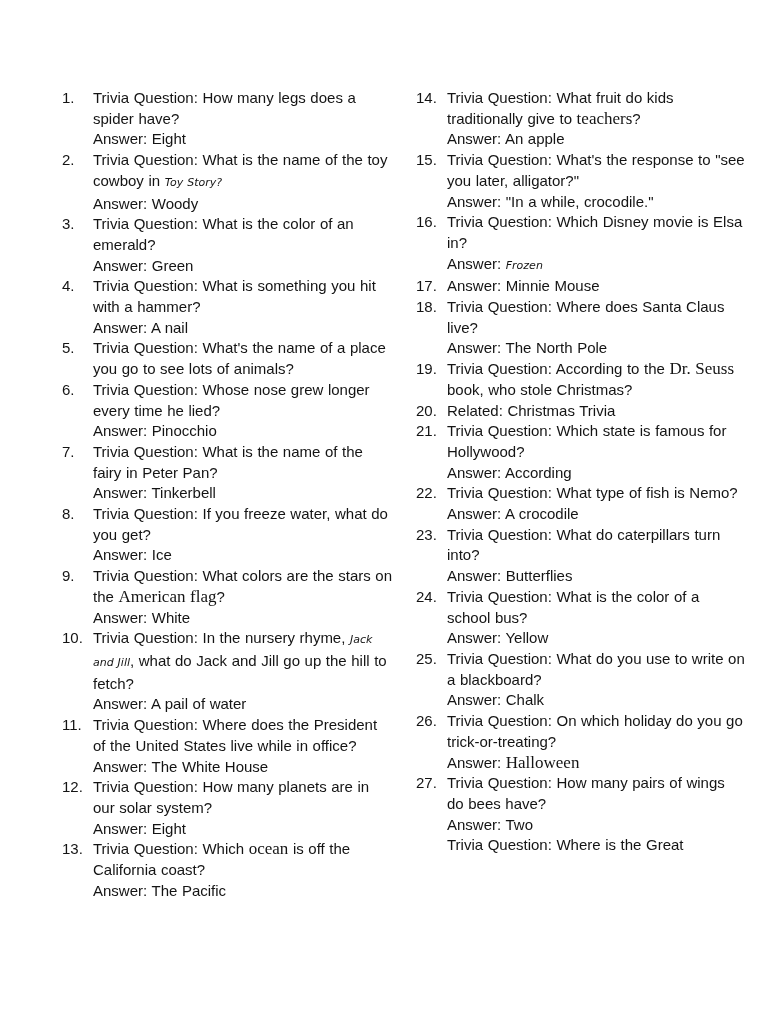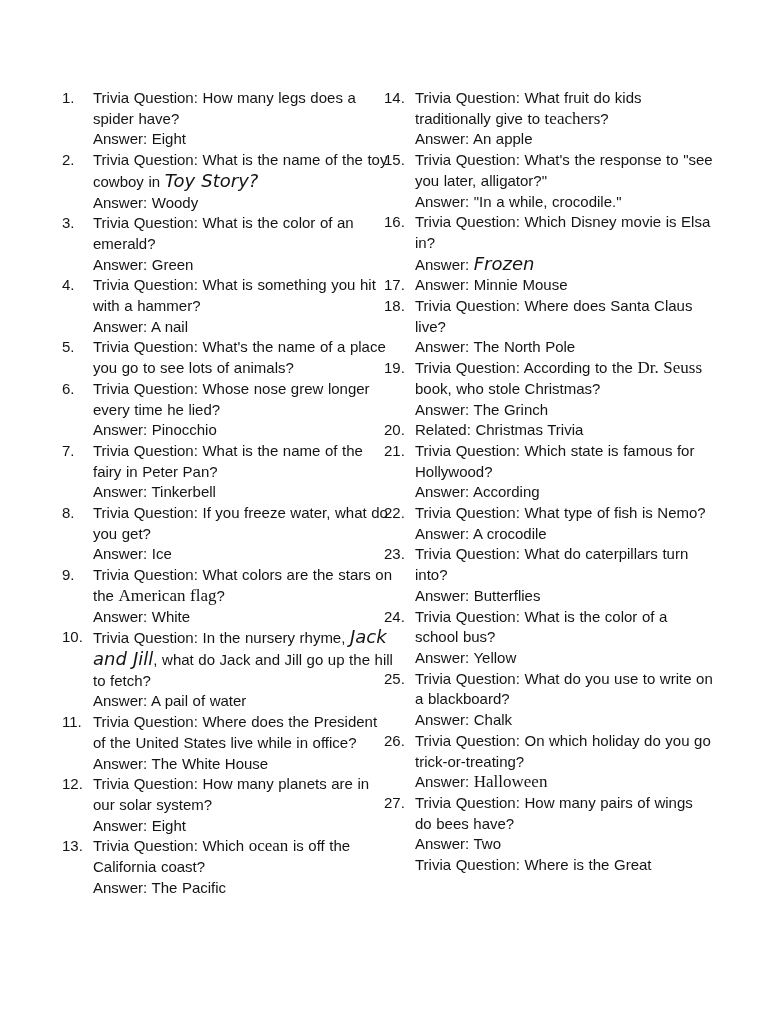--- a/index.html
+++ b/index.html
@@ -21,34 +21,34 @@
     overflow: hidden;
   }
   .col {
     position: absolute;
     top: 88px;
     font-size: 15px;
     line-height: 20.7px;
     word-spacing: 0.4px;
   }
   .col-left  { left: 62px;  width: 331px; }
-  .col-right { left: 384px; width: 330px; }
+  .col-right { left: 416px; width: 330px; }
   .item {
     display: flex;
     align-items: flex-start;
   }
   .num {
     flex: 0 0 31px;
     font-size: 15px;
   }
   .body-txt { flex: 1; min-width: 0; }
   .seg-b  { font-weight: 400; }
   .seg-n  { font-weight: 400; }
   .seg-alt  { font-family: Liberation Serif, serif; font-size: 17px; }
-  .seg-ialt { font-family: "DejaVu Sans", sans-serif; font-size: 18px; font-style: italic; text-align: right; }
+  .seg-ialt { font-family: "DejaVu Sans", sans-serif; font-size: 11px; font-style: italic; text-align: right; }
 </style>
 </head>
 <body>
 
 <div class="page">
   <div class="col col-left">
       <div class="item">
         <span class="num">1.</span>
         <div class="body-txt">
           <div class="q-line"><span class="seg-b">Trivia Question:</span><span class="seg-n"> How many legs does a spider have?</span></div>
@@ -171,21 +171,20 @@
         <span class="num">18.</span>
         <div class="body-txt">
           <div class="q-line"><span class="seg-b">Trivia Question:</span><span class="seg-n"> Where does Santa Claus live?</span></div>
           <div class="a-line"><span class="seg-b">Answer:</span><span class="seg-n"> The North Pole</span></div>
         </div>
       </div>
       <div class="item">
         <span class="num">19.</span>
         <div class="body-txt">
           <div class="q-line"><span class="seg-b">Trivia Question:</span><span class="seg-n"> According to the </span><span class="seg-alt">Dr. Seuss</span><span class="seg-n"> book, who stole Christmas?</span></div>
-          <div class="a-line"><span class="seg-b">Answer:</span><span class="seg-n"> The Grinch</span></div>
         </div>
       </div>
       <div class="item">
         <span class="num">20.</span>
         <div class="body-txt">
           <div class="q-line"><span class="seg-b">Related: Christmas Trivia</span></div>
         </div>
       </div>
       <div class="item">
         <span class="num">21.</span>

